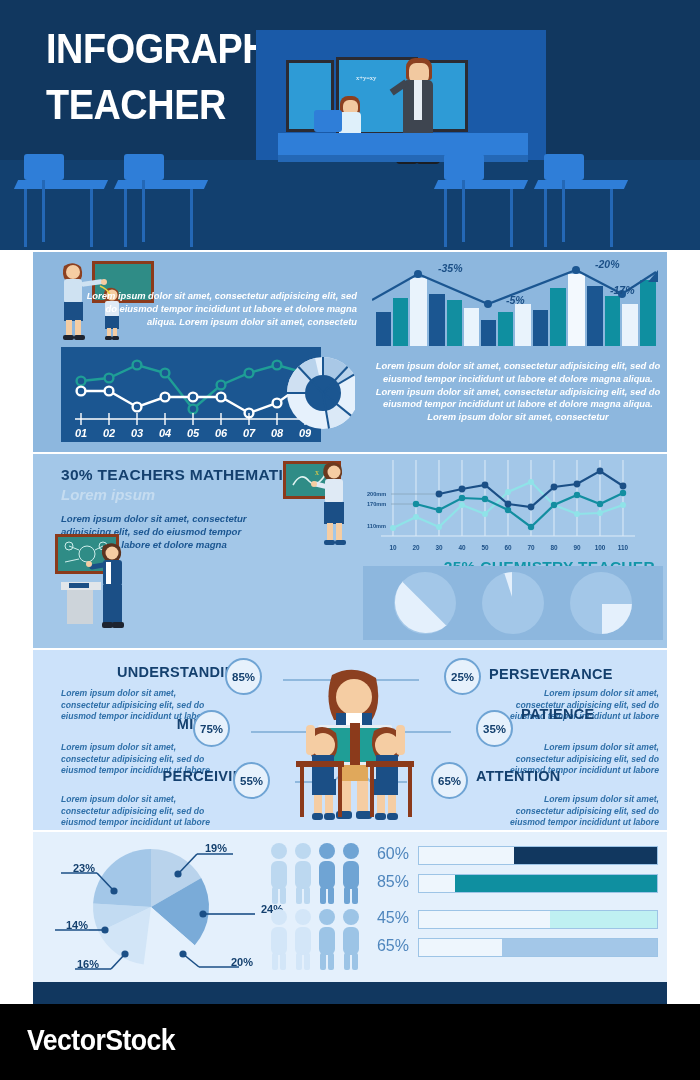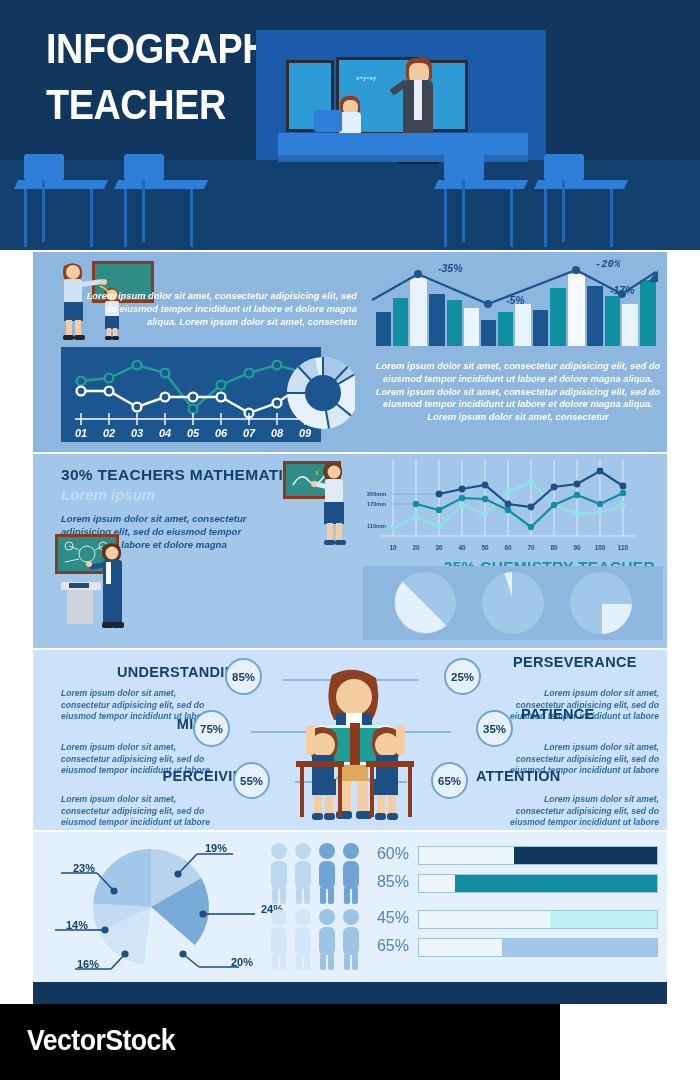--- a/index.html
+++ b/index.html
@@ -143,21 +143,21 @@
     position:absolute; height:19px; border:1px solid #9dc4e6; background:#eef6fd;
   }
   .bar-fill{ position:absolute; top:0; height:100%; }
 
   
   .navy-strip{
     position:absolute; left:33px; top:982px; width:634px; height:22px;
     background:#11375f;
   }
   .footer{
-    position:absolute; left:0; top:1004px; width:560px; height:76px;
+    position:absolute; left:0; top:1004px; width:700px; height:76px;
     background:#000000;
   }
   .vs-logo{
     position:absolute; left:27px; top:20px; color:#ffffff;
     font-size:29px; font-weight:bold; letter-spacing:-0.6px;
     transform:scaleX(0.92); transform-origin:left top;
   }
   .vs-url{
     position:absolute; right:18px; top:28px; color:#ffffff;
     font-size:19px; letter-spacing:-0.3px;
@@ -368,21 +368,21 @@
         <path d="M276 18 L286 6 L286 18 Z" fill="#1b5691"></path>
         <g fill="#1b5691">
           <circle cx="46" cy="10" r="4"></circle>
             <circle cx="116" cy="40" r="4"></circle>
           <circle cx="204" cy="6" r="4"></circle>
             <circle cx="250" cy="30" r="4"></circle>
         </g>
       </svg>
       <div class="barlbl" style="left:54px;top:-2px;">-35%</div>
       <div class="barlbl" style="left:122px;top:30px;">-5%</div>
-      <div class="barlbl" style="left:211px;top:-6px;font-family:Liberation Mono, monospace;">-20%</div>
+      <div class="barlbl" style="left:211px;top:-6px;">-20%</div>
       <div class="barlbl" style="left:226px;top:20px;">-17%</div>
     </div>
     <div class="s2-rtext">Lorem ipsum dolor sit amet, consectetur adipisicing elit, sed do eiusmod tempor incididunt ut labore et dolore magna aliqua. Lorem ipsum dolor sit amet, consectetur adipisicing elit, sed do eiusmod tempor incididunt ut labore et dolore magna aliqua. Lorem ipsum dolor sit amet, consectetur</div>
   </div>
 </div>
 
 <div class="sec3">
 
   <div class="s3-title-math">30% TEACHERS MATHEMATICS</div>
   <div class="s3-sub-math">Lorem ipsum</div>
@@ -618,21 +618,21 @@
 
   <div class="sk-title" style="right:452px;top:66px;">MIND</div>
   <div class="sk-circle" style="left:160px;top:60px;">75%</div>
   <div class="sk-body" style="left:28px;top:92px;text-align:left;">Lorem ipsum dolor sit amet, consectetur adipisicing elit, sed do eiusmod tempor incididunt ut labore</div>
 
   <div class="sk-title" style="right:412px;top:118px;">PERCEIVING</div>
   <div class="sk-circle" style="left:200px;top:112px;">55%</div>
   <div class="sk-body" style="left:28px;top:144px;text-align:left;">Lorem ipsum dolor sit amet, consectetur adipisicing elit, sed do eiusmod tempor incididunt ut labore</div>
 
   <div class="sk-circle" style="left:411px;top:8px;">25%</div>
-  <div class="sk-title" style="left:456px;top:4px;margin-left:24px;">PERSEVERANCE</div>
+  <div class="sk-title" style="left:456px;top:16px;">PERSEVERANCE</div>
   <div class="sk-body" style="right:8px;top:38px;text-align:right;">Lorem ipsum dolor sit amet, consectetur adipisicing elit, sed do eiusmod tempor incididunt ut labore</div>
 
   <div class="sk-circle" style="left:443px;top:60px;">35%</div>
   <div class="sk-title" style="left:488px;top:56px;">PATIENCE</div>
   <div class="sk-body" style="right:8px;top:92px;text-align:right;">Lorem ipsum dolor sit amet, consectetur adipisicing elit, sed do eiusmod tempor incididunt ut labore</div>
 
   <div class="sk-circle" style="left:398px;top:112px;">65%</div>
   <div class="sk-title" style="left:443px;top:118px;">ATTENTION</div>
   <div class="sk-body" style="right:8px;top:144px;text-align:right;">Lorem ipsum dolor sit amet, consectetur adipisicing elit, sed do eiusmod tempor incididunt ut labore</div>
 </div>

